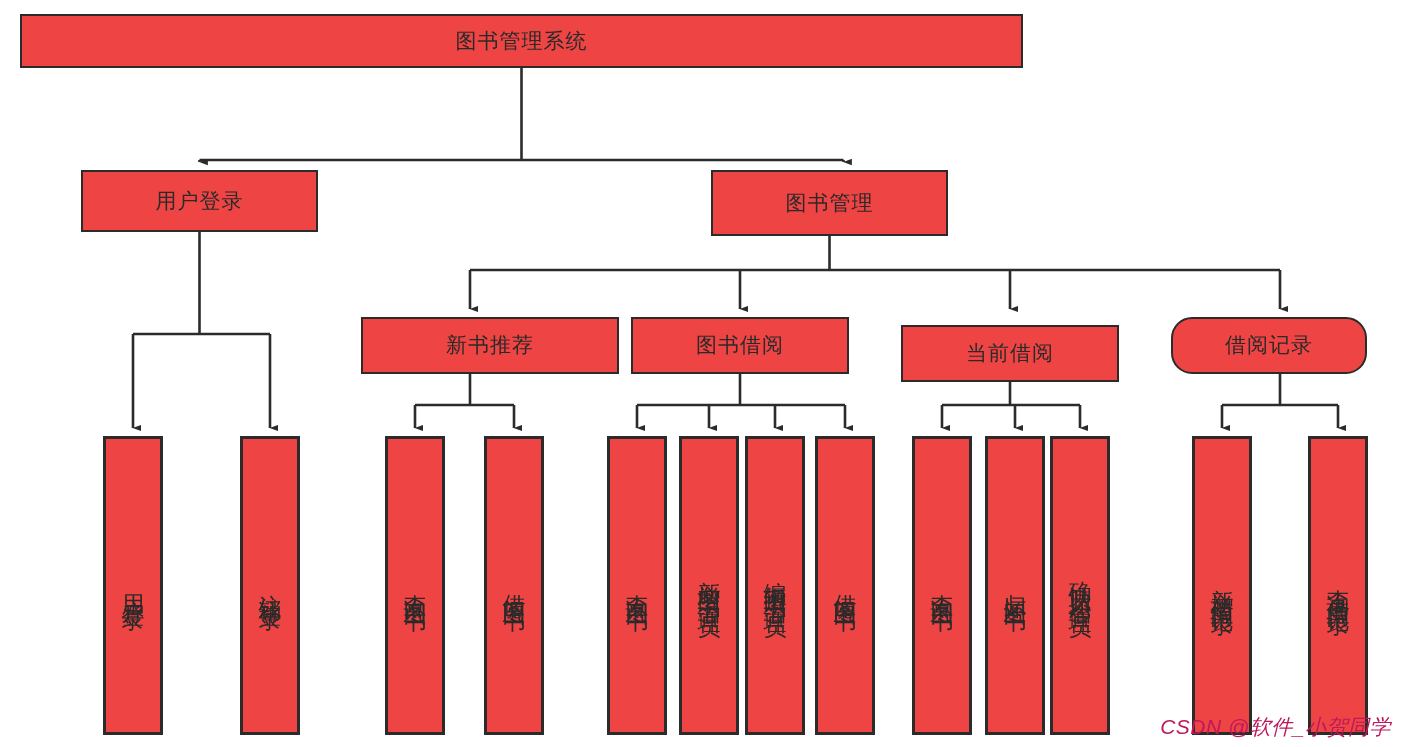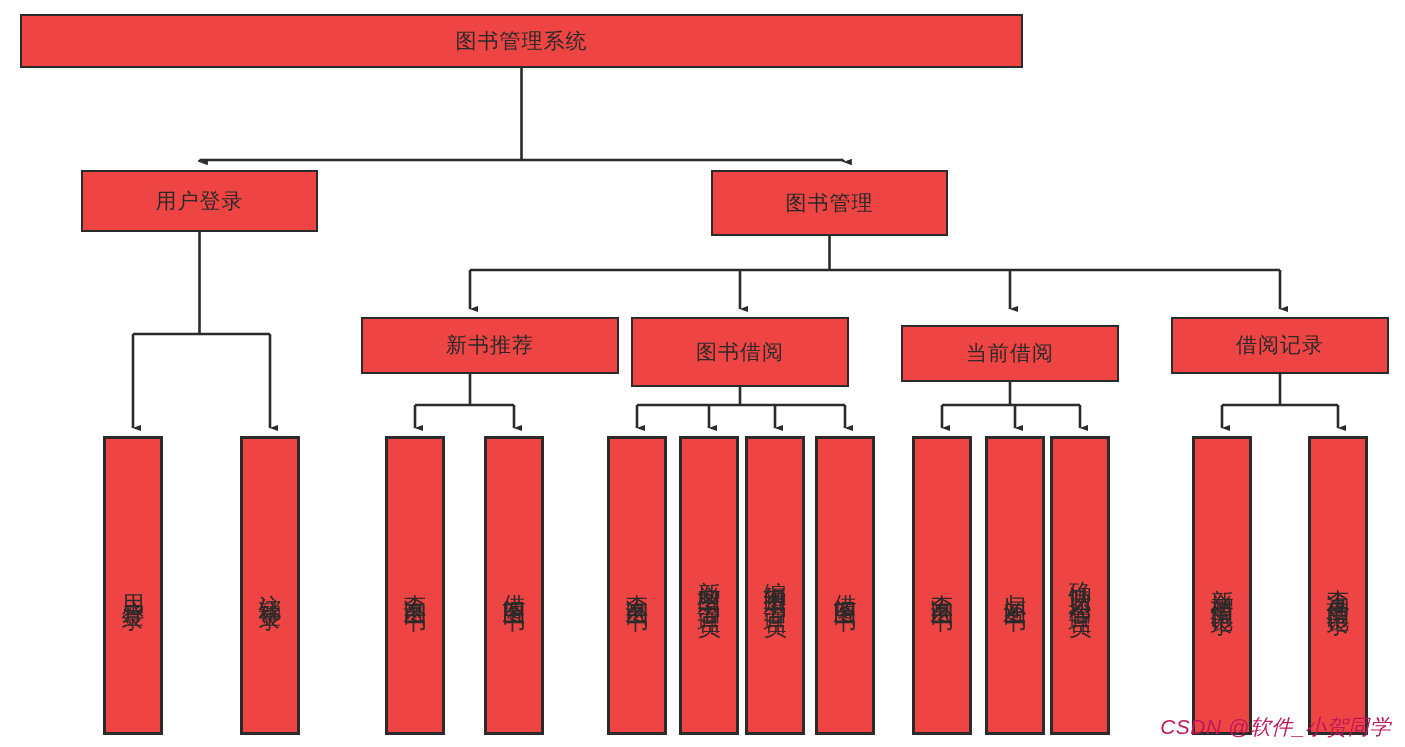--- a/index.html
+++ b/index.html
@@ -123,27 +123,27 @@
   <div class="node" style="left:81px;top:170px;width:237px;height:62px;">
     <span class="node-label">用户登录</span>
   </div>
   <div class="node" style="left:711px;top:170px;width:237px;height:66px;">
     <span class="node-label">图书管理</span>
   </div>
 
   <div class="node" style="left:361px;top:317px;width:258px;height:57px;">
     <span class="node-label">新书推荐</span>
   </div>
-  <div class="node" style="left:631px;top:317px;width:218px;height:70px;">
+  <div class="node" style="left:631px;top:317px;width:218px;height:57px;">
     <span class="node-label">图书借阅</span>
   </div>
   <div class="node" style="left:901px;top:317px;width:218px;height:57px;margin-top:8px;">
     <span class="node-label">当前借阅</span>
   </div>
-  <div class="node" style="left:1171px;top:317px;width:218px;height:57px;">
+  <div class="node" style="left:1171px;top:317px;width:196px;height:57px;border-radius:21px;">
     <span class="node-label">借阅记录</span>
   </div>
 
   <div class="node leaf" style="left:103px;top:436px;width:60px;height:299px;">
     <span class="node-label">用户登录</span>
   </div>
   <div class="node leaf" style="left:240px;top:436px;width:60px;height:299px;">
     <span class="node-label">注销登录</span>
   </div>
 

